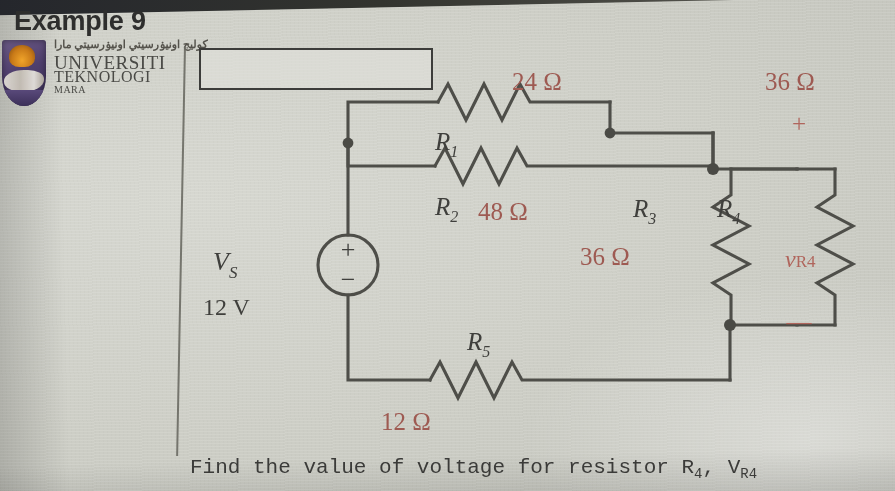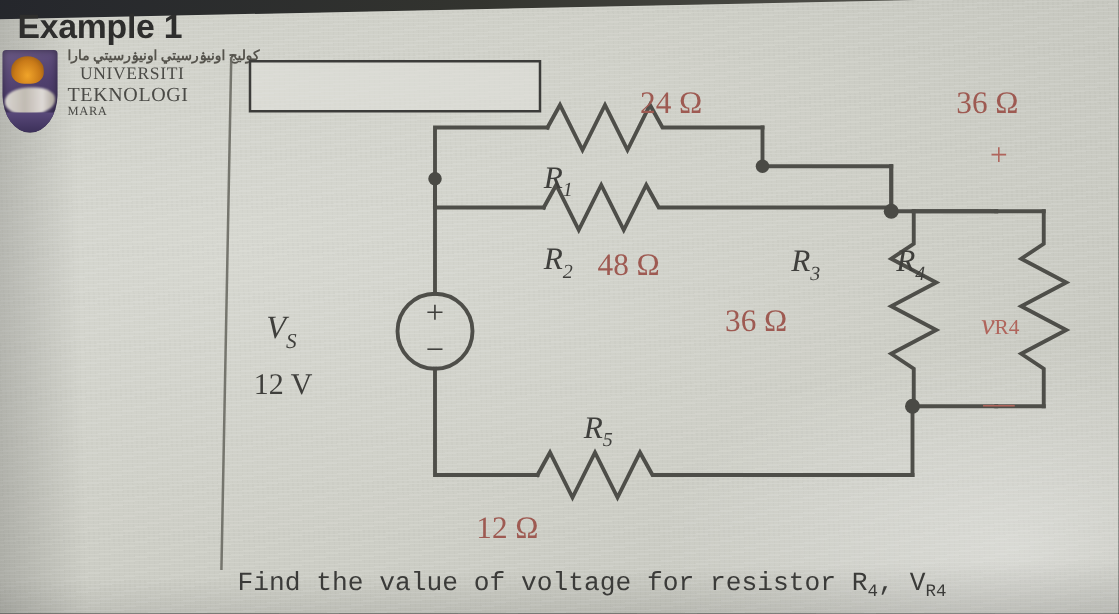--- a/index.html
+++ b/index.html
@@ -139,21 +139,21 @@
     white-space: nowrap;
   }
   #uitm-jawi {
     top: 0px;
     font-size: 11px;
     color: #55534c;
     filter: blur(.5px);
     letter-spacing: 0px;
     font-weight: bold;
   }
-  #uitm-1 { top: 14px; font-size: 14px; margin-left: 10px; }
+  #uitm-1 { top: 14px; font-size: 19px; }
   #uitm-2 { top: 30px; font-size: 16px; }
   #uitm-3 { top: 46px; font-size: 10px; }
 
   
   #rule {
     position: absolute;
     left: 184px;
     top: 46px;
     width: 2px;
     height: 410px;
@@ -231,21 +231,21 @@
       </div>
       <div class="uitm-line" id="uitm-jawi">كوليج اونيۏرسيتي اونيۏرسيتي مارا</div>
       <div class="uitm-line" id="uitm-1">UNIVERSITI</div>
       <div class="uitm-line" id="uitm-2">TEKNOLOGI</div>
       <div class="uitm-line" id="uitm-3">MARA</div>
     </div>
 
     <div id="rule"></div>
 
     <div id="title-box"></div>
-    <div id="title-text">Example 1</div>
+    <div id="title-text">Example 9</div>
 
     <svg id="circuit" viewBox="0 0 710 410">
       <g fill="none" stroke="#4e4e49" stroke-width="3.1" stroke-linecap="square" stroke-linejoin="miter">
 
         <path d="M 163 103 L 163 62 L 253 62"></path>
 
         <path d="M 253 62 L 263 44 L 281 80 L 299 44 L 317 80 L 335 44 L 345 62 L 425 62"></path>
 
         <path d="M 425 62 L 425 93"></path>
 

